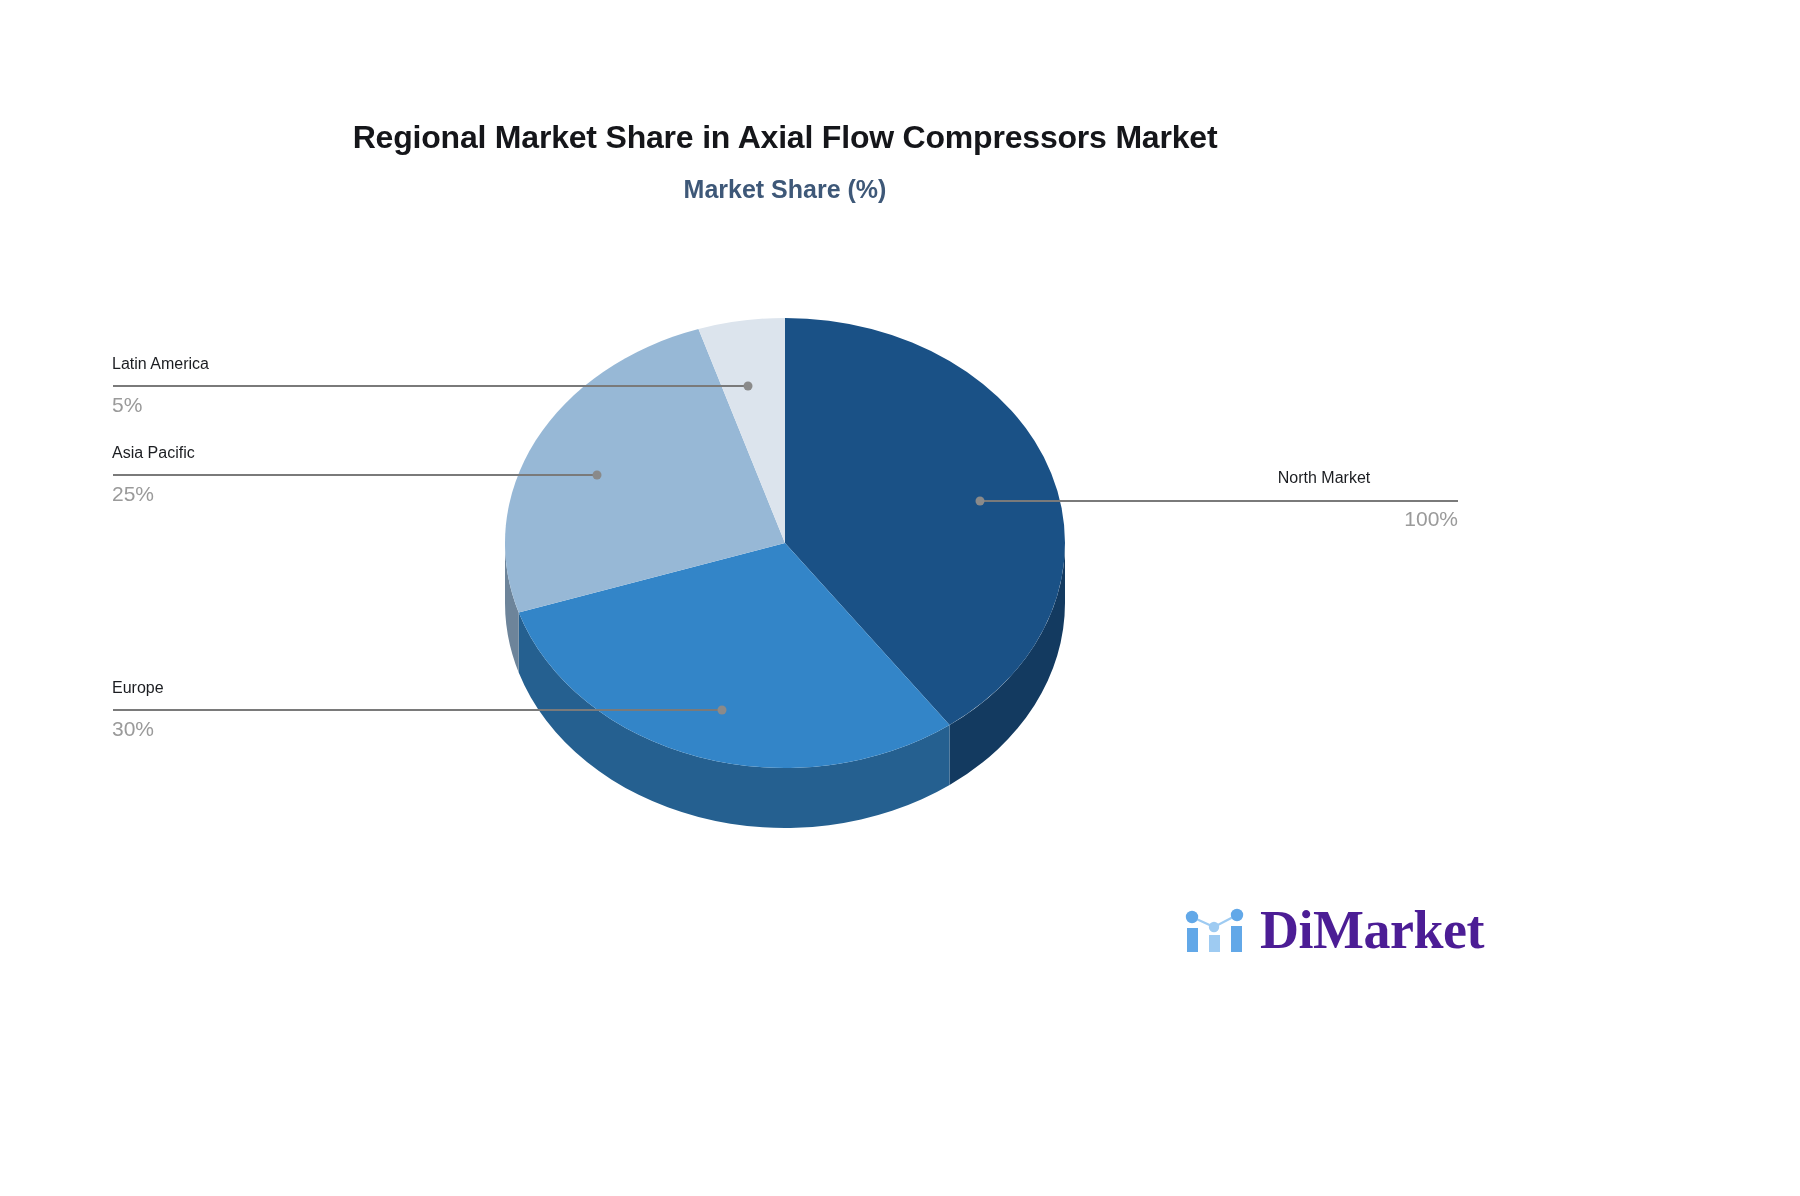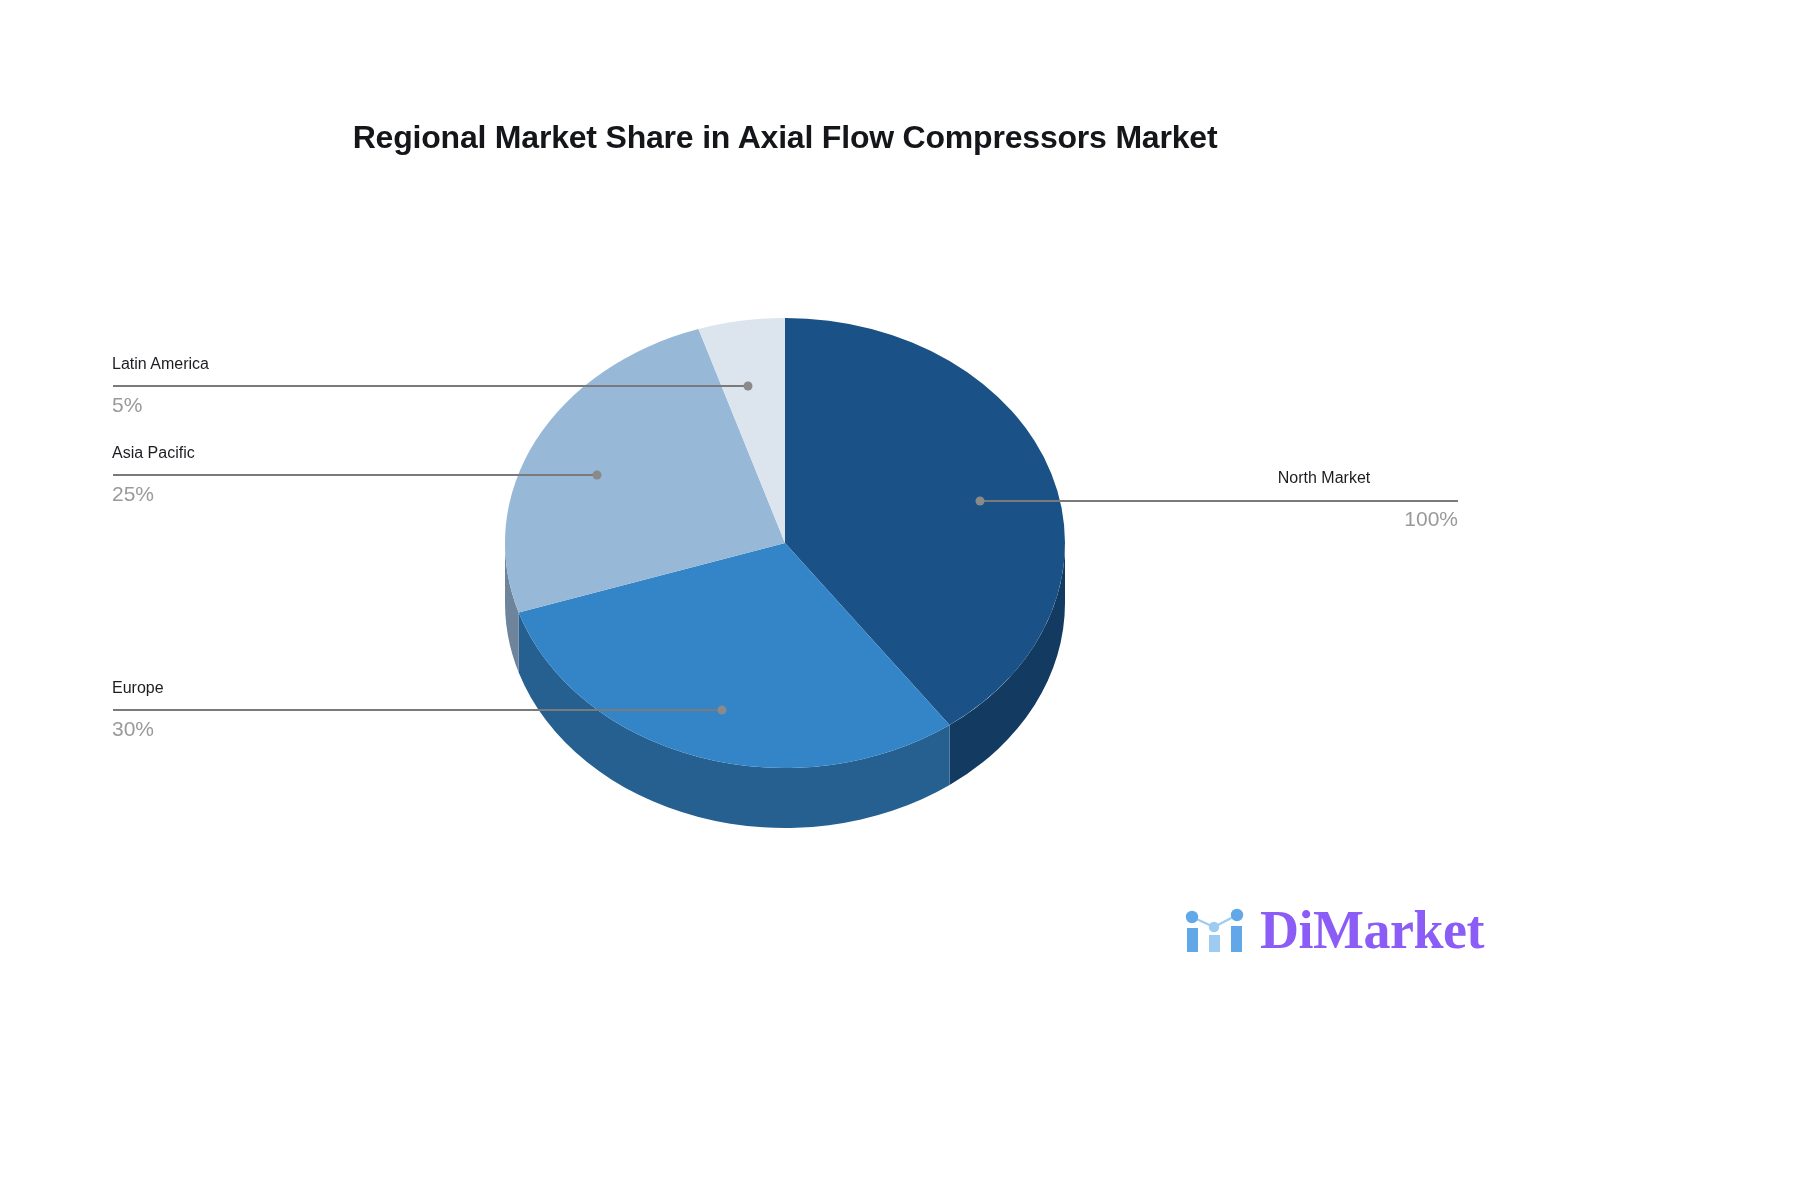--- a/index.html
+++ b/index.html
@@ -93,32 +93,33 @@
     top: 903px;
     display: flex;
     align-items: center;
     gap: 14px;
   }
   .logo-mark { display: block; }
   .logo-text {
     font-family: "Liberation Serif", serif;
     font-size: 54px;
     font-weight: bold;
-    color: #8b5cf6;
+    color: #4c1d95;
     letter-spacing: -0.5px;
     line-height: 1;
   }
 </style>
 </head>
 <body>
 
 <div id="canvas">
 
   <div class="title-block">
     <div class="chart-title">Regional Market Share in Axial Flow Compressors Market</div>
+    <div class="chart-subtitle">Market Share (%)</div>
   </div>
 
   <div class="pie-wrap">
     <svg class="pie-svg" width="570" height="520" viewBox="0 0 570 520">
       <defs>
         <clipPath id="belowTop">
           <rect x="0" y="225" width="570" height="300"></rect>
         </clipPath>
       </defs>
 

